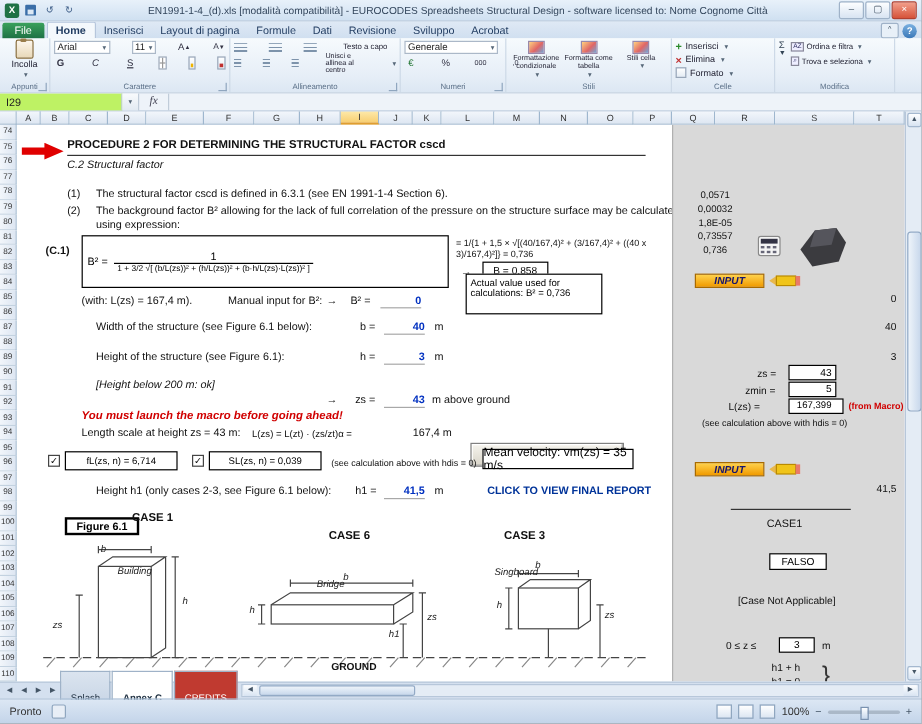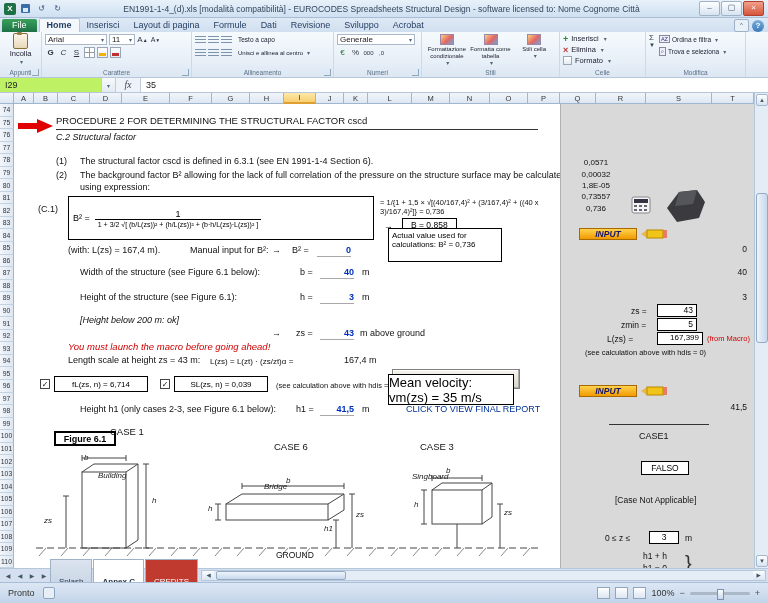--- a/index.html
+++ b/index.html
@@ -20,21 +20,21 @@
   .filetab{height:13px;padding:0 10px;background:linear-gradient(#3aa15c,#1e7145);color:#fff;font-size:9px;line-height:13px;border-radius:2px 2px 0 0;margin-right:2px;}
   .rtab{height:13px;padding:0 7px;font-size:9px;line-height:13px;color:#1f3a5f;}
   .rtab.sel{background:#f4f8fc;border:1px solid #b6c6dc;border-bottom:none;border-radius:2px 2px 0 0;font-weight:bold;}
   .tabrow-right{margin-left:auto;display:flex;gap:3px;align-items:center;padding-right:4px;}
   .help-btn{width:12px;height:12px;border-radius:50%;background:linear-gradient(#7ab0e0,#3a78b8);color:#fff;font-size:8px;text-align:center;line-height:12px;font-weight:bold;}
   .minribbon{width:13px;height:11px;border:1px solid #9fb2c8;border-radius:2px;background:#e8f0f8;font-size:6px;text-align:center;line-height:10px;color:#456;}
   
   .ribbon{position:absolute;top:32px;left:0;right:0;height:46px;background:linear-gradient(#f6fafd,#e6eef7 70%,#dce7f3);border-bottom:1px solid #b7c7da;display:flex;box-sizing:border-box;}
   .grp{position:relative;height:100%;border-right:1px solid #cdd9e7;padding:1px 3px 9px;box-sizing:border-box;}
   .grp-label{position:absolute;bottom:0;left:0;right:0;text-align:center;font-size:6.5px;color:#5a6f87;line-height:9px;}
-  .row1,.row2{display:flex;align-items:center;gap:2px;height:13px;}
+  .row1,.row2{display:flex;align-items:center;gap:18px;height:13px;}
   .combo{display:inline-flex;align-items:center;background:#fff;border:1px solid #abb8c8;height:11px;font-size:8px;padding:0 2px;color:#222;box-sizing:border-box;}
   .dd{font-size:6px;color:#567;margin-left:2px;}
   .mini{display:inline-flex;align-items:center;justify-content:center;min-width:11px;height:11px;font-size:8px;color:#334;}
   .mini.u{text-decoration:underline;}
   .sqicon{width:11px;height:11px;border:1px solid #98a6b8;box-sizing:border-box;background:linear-gradient(#fff,#e4ecf4) ;position:relative;}
   .sqicon.grid{background:linear-gradient(#999,#999) center/100% 1px no-repeat,linear-gradient(#999,#999) center/1px 100% no-repeat,#fff;}
   .sqicon.fill:after{content:"";position:absolute;left:1px;right:1px;bottom:1px;height:3px;background:#f0b400;}
   .sqicon.fcol:after{content:"";position:absolute;left:1px;right:1px;bottom:1px;height:3px;background:#c03030;}
   .stripe{width:11px;height:8px;background:repeating-linear-gradient(#7d93ab 0 1px,transparent 1px 3px);}
   .paste{display:flex;flex-direction:column;align-items:center;font-size:7.5px;color:#223;width:100%;}
@@ -60,21 +60,21 @@
   .corner{position:absolute;top:93px;left:0;width:14px;height:11px;background:linear-gradient(#f2f6fb,#dde6f2);border-right:1px solid #9eb6ce;border-bottom:1px solid #9eb6ce;box-sizing:border-box;}
   .chead{position:absolute;top:93px;left:14px;width:740px;height:11px;display:flex;}
   .ch{box-sizing:border-box;height:11px;border-right:1px solid #9eb6ce;border-bottom:1px solid #9eb6ce;font-size:7.5px;display:flex;align-items:center;justify-content:center;background:linear-gradient(#f2f6fb,#dde6f2);color:#333;}
   .ch.sel{background:linear-gradient(#fde8a8,#f8cf72);border-bottom:2px solid #df9e30;}
   .rheads{position:absolute;top:104px;left:0;width:14px;height:464px;display:flex;flex-direction:column;}
   .rh{flex:1;box-sizing:border-box;border-right:1px solid #9eb6ce;border-bottom:1px solid #c3d2e0;font-size:6.8px;display:flex;align-items:center;justify-content:center;background:linear-gradient(90deg,#f2f6fb,#dde6f2);color:#333;}
   
   .gridarea{position:absolute;top:104px;left:14px;width:740px;height:464px;background:#fff;overflow:hidden;}
   .panel{position:absolute;left:546px;top:0;width:194px;height:464px;background:#d9d9d9;border-left:1px solid #b0b0b0;box-sizing:border-box;}
   .t{position:absolute;white-space:nowrap;font-size:9px;color:#111;line-height:11px;}
-  .bld{font-weight:normal;text-align:center;} .ita{font-style:italic;} .red{color:#d00000;} .sm{font-size:8px;} .xs{font-size:7.5px;}
+  .bld{font-weight:bold;text-align:center;} .ita{font-style:italic;} .red{color:#d00000;} .sm{font-size:8px;} .xs{font-size:7.5px;}
   .val{position:absolute;font-weight:bold;color:#0030c0;text-align:right;border-bottom:1px solid #a8a8a8;font-size:9px;line-height:11px;}
   .bx{position:absolute;border:1px solid #000;background:#fff;box-sizing:border-box;}
   .cb{position:absolute;width:10px;height:10px;border:1px solid #444;background:#fff;font-size:8px;line-height:10px;text-align:center;color:#111;box-sizing:border-box;}
   .xbtn{position:absolute;background:linear-gradient(#f6f4ee,#d8d4c8);border:1px solid #808080;box-shadow:inset -1px -1px 0 #aaa,inset 1px 1px 0 #fff;font-size:7.3px;display:flex;align-items:center;justify-content:center;text-align:center;color:#111;box-sizing:border-box;margin-top:20px;}
   .fbox{position:absolute;left:54px;top:92px;width:306px;height:44px;border:1px solid #000;display:flex;align-items:center;padding-left:4px;box-sizing:border-box;background:#fff;font-size:9px;}
   .frac{display:inline-flex;flex-direction:column;align-items:center;margin-left:5px;}
   .fnum{font-size:9px;padding:0 3px;}
   .fden{border-top:1px solid #000;font-size:7px;padding:1px 3px 0;}
   .rule{position:absolute;height:1px;background:#333;}
   .inputbar{position:absolute;width:58px;height:12px;background:linear-gradient(#ffd24d,#f09a00);border:1px solid #a86a00;color:#15156e;font-weight:bold;font-style:italic;font-size:8.5px;text-align:center;line-height:11px;box-sizing:border-box;}
@@ -274,21 +274,20 @@
         </div>
       </div>
       <div class="grp-label">Modifica</div>
     </div>
   </div>
 
   <div class="fbar">
     <div class="namebox">I29</div>
     <div class="namedd">▾</div>
     <div class="fxbox">fx</div>
-    <div class="finput">35</div>
   </div>
 
   <div class="corner"></div>
   <div class="chead">
       <div class="ch" style="width: 20px;">A</div>
       <div class="ch" style="width: 24px;">B</div>
       <div class="ch" style="width: 32px;">C</div>
       <div class="ch" style="width: 32px;">D</div>
       <div class="ch" style="width: 48px;">E</div>
       <div class="ch" style="width: 42px;">F</div>
@@ -409,21 +408,21 @@
     <div class="t" style="left:54px;top:251px">Length scale at height  zs = 43 m:</div>
     <div class="t sm" style="left:196px;top:252px">L(zs) = L(zt) · (zs/zt)α  =</div>
     <div class="t" style="left:330px;top:251px">167,4 m</div>
     <div class="xbtn" style="left:378px;top:245px;width:128px;height:20px">L, f, S at height 'zs' calculate</div>
 
     <div class="cb" style="left:26px;top:275px">✓</div>
     <div class="bx" style="left:40px;top:272px;width:94px;height:16px;font-size:8px;display:flex;align-items:center;justify-content:center">fL(zs, n) =  6,714</div>
     <div class="cb" style="left:146px;top:275px">✓</div>
     <div class="bx" style="left:160px;top:272px;width:94px;height:16px;font-size:8px;display:flex;align-items:center;justify-content:center">SL(zs, n) =  0,039</div>
     <div class="t xs" style="left:262px;top:276px">(see calculation above with hdis = 0)</div>
-    <div class="bx" style="left:374px;top:270px;width:126px;height:31px;font-size:13px;display:flex;align-items:center;justify-content:center">Mean velocity: vm(zs) = 35 m/s</div>
+    <div class="bx" style="left:388px;top:270px;width:126px;height:17px;font-size:10px;display:flex;align-items:center;justify-content:center">Mean velocity: vm(zs) = 35 m/s</div>
 
     <div class="t" style="left:66px;top:300px">Height h1 (only cases 2-3, see Figure 6.1 below):</div>
     <div class="t" style="left:282px;top:300px">h1 =</div>
     <div class="val" style="left:306px;top:300px;width:34px">41,5</div>
     <div class="t" style="left:348px;top:300px">m</div>
     <div class="t bld" style="left:392px;top:300px;color:#003399;font-size:9px">CLICK TO VIEW FINAL REPORT</div>
 
     <div class="bx" style="left:40px;top:327px;width:62px;height:15px;border-width:2px;font-weight:bold;font-size:9px;display:flex;align-items:center;justify-content:center">Figure 6.1</div>
     <div class="t bld" style="left:96px;top:322px;font-size:9.5px">CASE 1</div>
     <div class="t bld" style="left:260px;top:337px;font-size:9.5px">CASE 6</div>
@@ -502,21 +501,21 @@
 
       <div class="tval" style="left:146px;top:140px">0</div>
       <div class="tval" style="left:146px;top:163px">40</div>
       <div class="tval" style="left:146px;top:188px">3</div>
 
       <div class="t" style="left:70px;top:202px;font-size:8.5px">zs =</div>
       <div class="bx" style="left:96px;top:200px;width:40px;height:13px;font-size:8.5px;text-align:right;padding-right:3px">43</div>
       <div class="t" style="left:60px;top:216px;font-size:8.5px">zmin =</div>
       <div class="bx" style="left:96px;top:214px;width:40px;height:13px;font-size:8.5px;text-align:right;padding-right:3px">5</div>
       <div class="t" style="left:46px;top:230px;font-size:8.5px">L(zs) =</div>
-      <div class="bx" style="left:96px;top:228px;width:46px;height:13px;font-size:8px;text-align:right;padding-right:3px">167,399</div>
+      <div class="bx" style="left:96px;top:228px;width:46px;height:13px;font-size:8px;text-align:center;padding-right:3px">167,399</div>
       <div class="t bld red" style="left:146px;top:229px;font-size:7.5px">(from Macro)</div>
       <div class="t xs" style="left:24px;top:243px">(see calculation above with hdis = 0)</div>
 
       <div class="inputbar" style="left:18px;top:281px">INPUT</div>
       <svg class="abs" style="left:80px;top:282px" width="26" height="10">
         <polygon points="0,5 6,1 6,9" fill="#e8b84b"></polygon>
           <rect x="6" y="1" width="16" height="8" fill="#f0c419" stroke="#b98a00"></rect>
           <rect x="22" y="1" width="4" height="8" fill="#e87a6a"></rect>
       </svg>
       <div class="tval" style="left:146px;top:298px">41,5</div>

